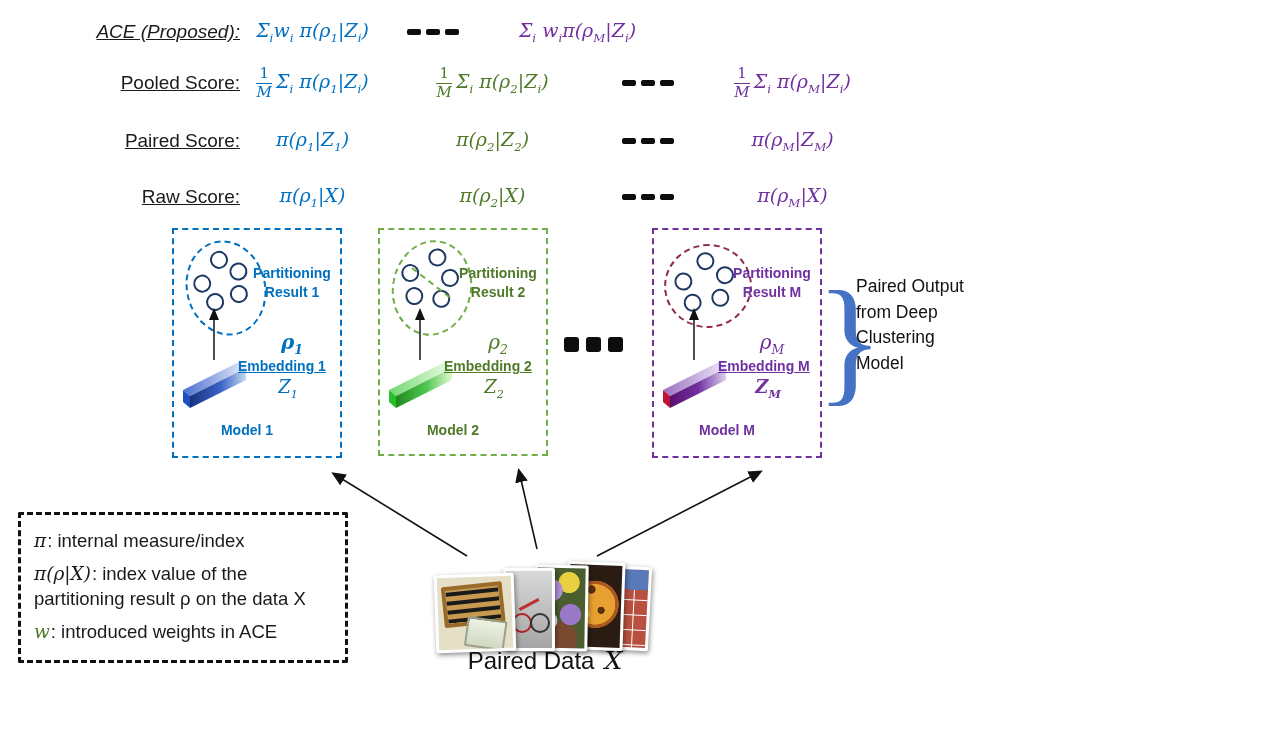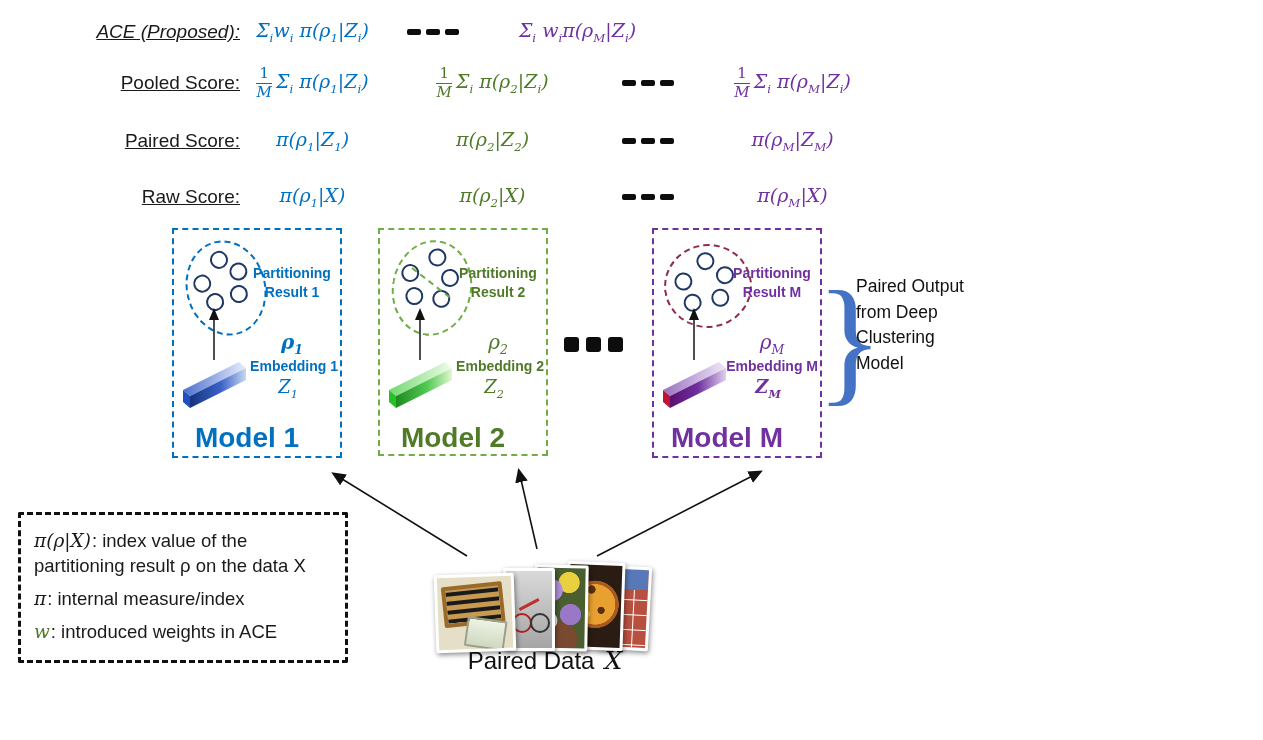--- a/index.html
+++ b/index.html
@@ -29,25 +29,25 @@
   .mbox.b1{left:172px;border:2px dashed var(--blue);}
   .mbox.b2{left:378px;border:2px dashed var(--green-border);height:224px;}
   .mbox.bM{left:652px;border:2px dashed var(--purple);}
   .cluster{position:absolute;border-radius:50%;}
   .circ{position:absolute;width:14px;height:14px;border:2.2px solid var(--navy);
         border-radius:50%;background:#fff;}
   .splitline{position:absolute;border-top:2.5px dashed var(--green-border);width:48px;}
   .ptext{position:absolute;left:72px;top:34px;width:92px;text-align:center;
          font-weight:bold;font-size:14px;line-height:19px;}
   .rho{position:absolute;left:72px;top:76px;width:92px;text-align:center;font-size:20px;margin-top:24px;}
-  .elabel{position:absolute;left:64px;top:128px;width:100px;text-align:right;
-          font-weight:bold;font-size:14px;}
+  .elabel{position:absolute;left:64px;top:128px;width:100px;text-align:left;
+          font-weight:bold;font-size:14px;text-decoration:underline;}
   .zsym{position:absolute;left:64px;top:146px;width:100px;text-align:center;font-size:18px;}
   .mname{position:absolute;left:0;top:192px;width:146px;text-align:center;
-         font-weight:bold;font-size:28px;}
+         font-weight:bold;font-size:14px;}
   .barsvg{position:absolute;left:6px;top:130px;}
   .uparrow{position:absolute;left:30px;top:76px;}
   
   .middots{position:absolute;left:564px;top:337px;display:flex;gap:7px;}
   .middots span{width:15px;height:15px;background:#0d0d0d;border-radius:3px;display:inline-block;}
   .brace{position:absolute;left:816px;top:272px;width:36px;height:140px;
          font-family:"Liberation Serif",serif;font-size:140px;line-height:136px;
          color:var(--brace);}
   .brace-text{position:absolute;left:856px;top:274px;width:108px;font-weight:normal;
               font-size:17.5px;line-height:25.5px;color:#111;}
@@ -234,22 +234,22 @@
     </svg>
     <div class="elabel c-purple">Embedding M</div>
     <div class="zsym c-purple math" style="font-weight:bold;">Z<sub>M</sub></div>
     <div class="mname c-purple">Model M</div>
   </div>
 
   <div class="brace">}</div>
   <div class="brace-text">Paired Output from Deep Clustering Model</div>
 
   <div class="legend">
+    <div class="lline"><span class="math lsym">π</span><span>: internal measure/index</span></div>
     <div class="lline"><span class="math lsym">π(ρ|X)</span><span>:  index value of the partitioning result ρ on the data X</span></div>
-    <div class="lline"><span class="math lsym">π</span><span>: internal measure/index</span></div>
     <div class="lline"><span class="math lsym sym-green">w</span><span>: introduced weights in ACE</span></div>
   </div>
 
   <div class="photo" style="left:435px;top:574px;width:74px;height:72px;transform:rotate(-2deg);z-index:5;background:#e6dfc8;">
     <div style="position:absolute;left:7%;top:10%;width:72%;height:46%;background:repeating-linear-gradient(0deg,#1a1a1a 0 4px,#c89a50 4px 9px);border:4px solid #9a6a28;border-radius:2px;transform:rotate(-4deg);"></div>
     <div style="position:absolute;left:36%;top:58%;width:48%;height:36%;background:linear-gradient(#eef2e4,#cfd8c2);border:2px solid #9aa08a;border-radius:2px;transform:rotate(10deg);"></div>
   </div>
   <div class="photo" style="left:503px;top:568px;width:46px;height:77px;z-index:4;background:linear-gradient(#d9d9d9,#a5a5a5);">
     <div style="position:absolute;left:12%;top:55%;width:16px;height:16px;border:2px solid #b02020;border-radius:50%;"></div>
     <div style="position:absolute;left:52%;top:55%;width:16px;height:16px;border:2px solid #333;border-radius:50%;"></div>

